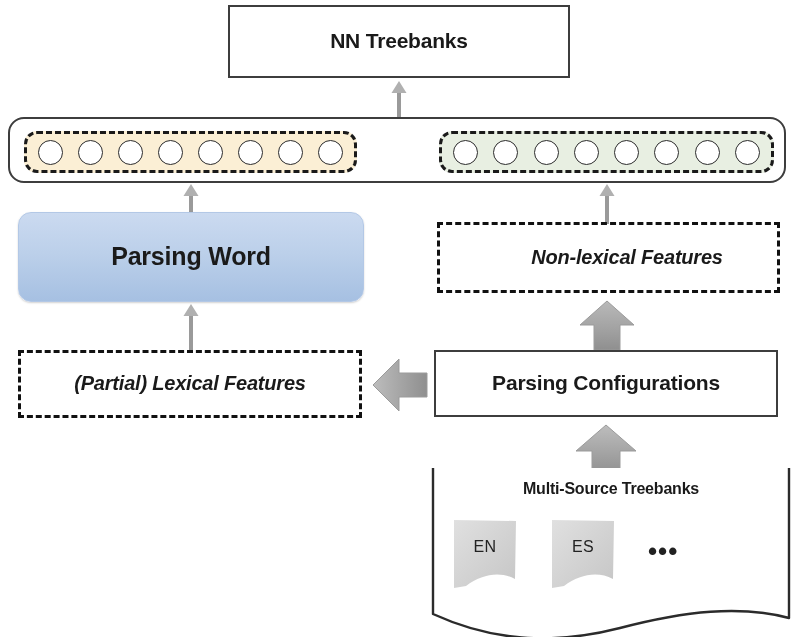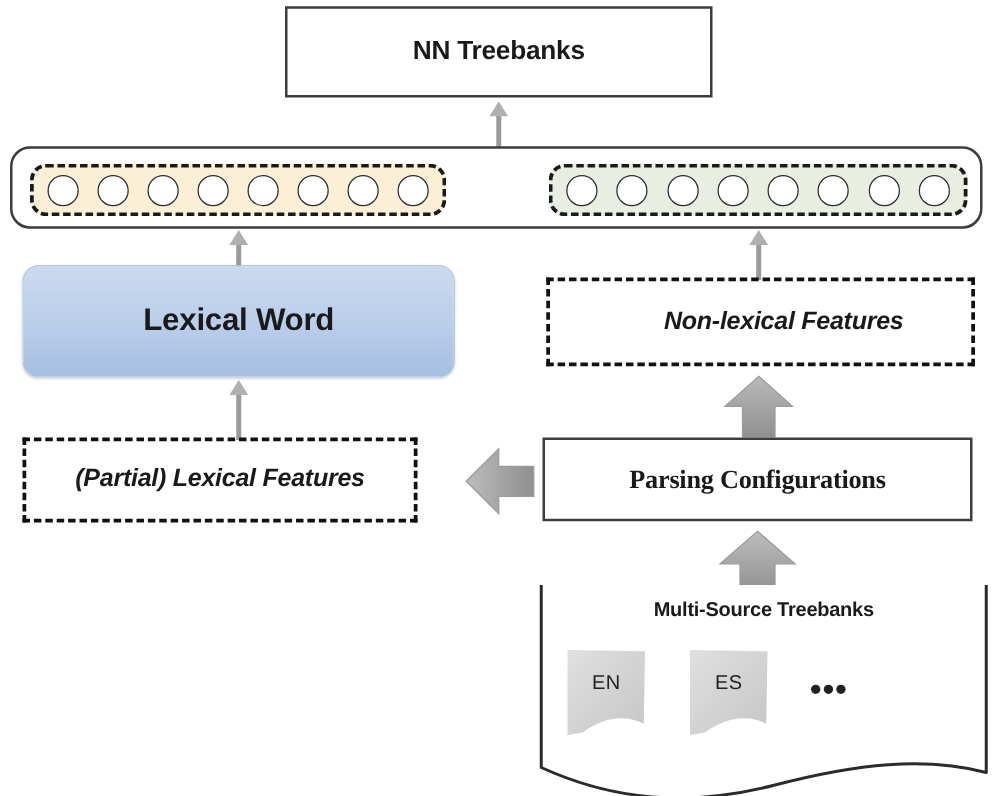--- a/index.html
+++ b/index.html
@@ -54,26 +54,26 @@
     background:linear-gradient(180deg,#cbdaf0 0%,#bcd0ea 45%,#a6c0e2 100%);
     border:1px solid #b3c8e6;
     display:flex;align-items:center;justify-content:center;
     box-shadow:0 1px 2px rgba(0,0,0,0.18);
   }
   #unified-word .box-label{font-size:25px;}
 
   
   #non-lexical-features{left:437px;top:222px;width:343px;height:71px;}
   #non-lexical-features .box-label{font-size:20px;margin-left:37px;}
-  #lexical-features{left:18px;top:350px;width:316px;height:68px;}
+  #lexical-features{left:18px;top:350px;width:344px;height:68px;}
   #lexical-features .box-label{font-size:20px;}
 
   
   #parsing-configurations{left:434px;top:350px;width:344px;height:67px;}
-  #parsing-configurations .box-label{font-size:21px;font-family:Liberation Serif, serif;}
+  #parsing-configurations .box-label{font-size:21px;}
 
   
   #treebanks{position:absolute;left:430px;top:468px;width:362px;height:169px;}
   #treebanks .tb-title{
     position:absolute;left:0;top:12px;width:100%;text-align:center;
     font-size:16px;font-weight:bold;color:#1a1a1a;letter-spacing:-0.2px;
   }
   .tb-cards{position:absolute;left:22px;top:50px;width:330px;height:75px;
             display:flex;align-items:flex-start;}
   .tb-card{
@@ -135,21 +135,21 @@
     <path d="M10 2 L17.5 14 L2.5 14 Z" fill="#b0b0b0"></path>
   </svg>
 
   <svg class="thin-arrow" style="left:597px;top:182px;" width="20" height="42" viewBox="0 0 20 42">
     <path d="M10 42 L10 13" stroke="#9a9a9a" stroke-width="4" fill="none"></path>
     <path d="M10 2 L17.5 14 L2.5 14 Z" fill="#b0b0b0"></path>
   </svg>
 
   <div id="unified-word">
     <span class="box-label">
-      <span>Lexical Word</span><br>
+      <span>Parsing Word</span><br>
     </span>
   </div>
 
   <div class="dashed-box" id="non-lexical-features">
     <span class="box-label ital">Non-lexical Features</span>
   </div>
 
   <svg class="block-arrow" style="left:578px;top:299px;" width="58" height="54" viewBox="0 0 58 54">
     <defs>
       <linearGradient id="ga1" x1="0" y1="0" x2="0" y2="1">

